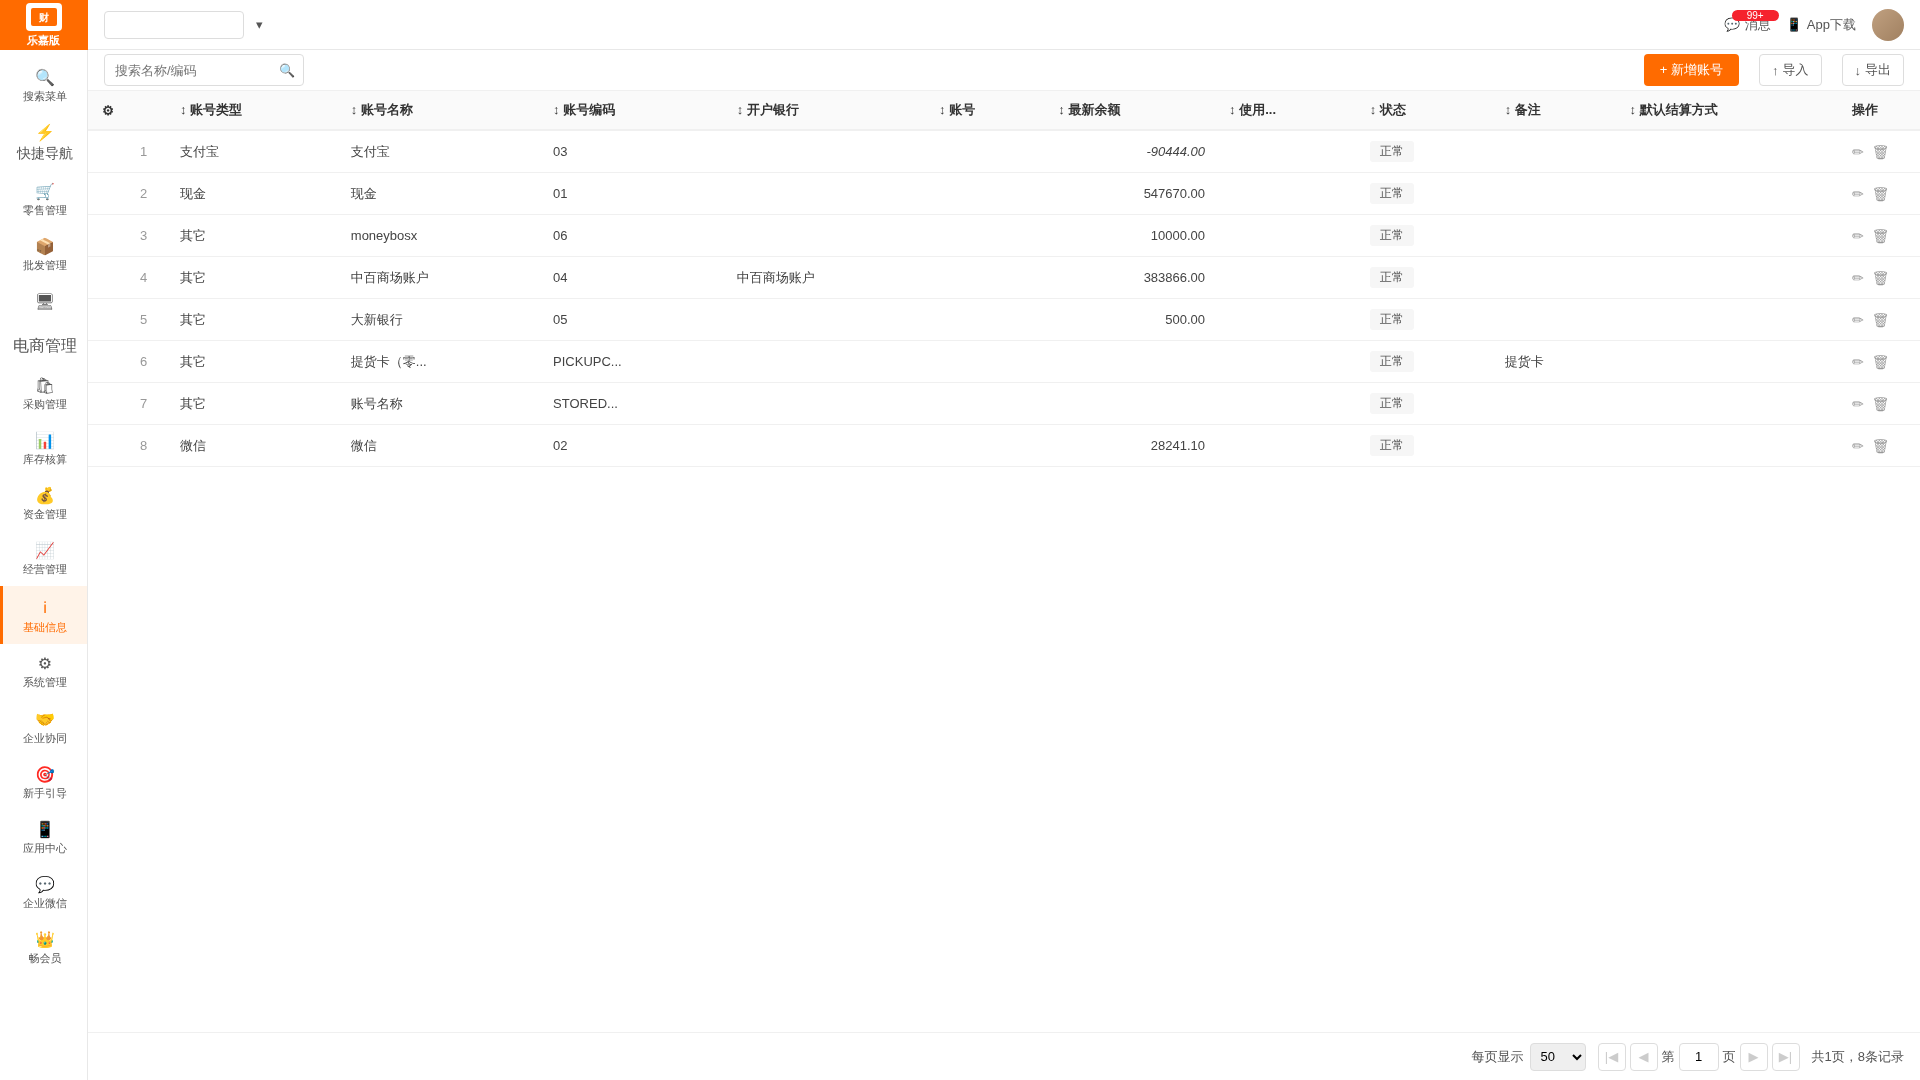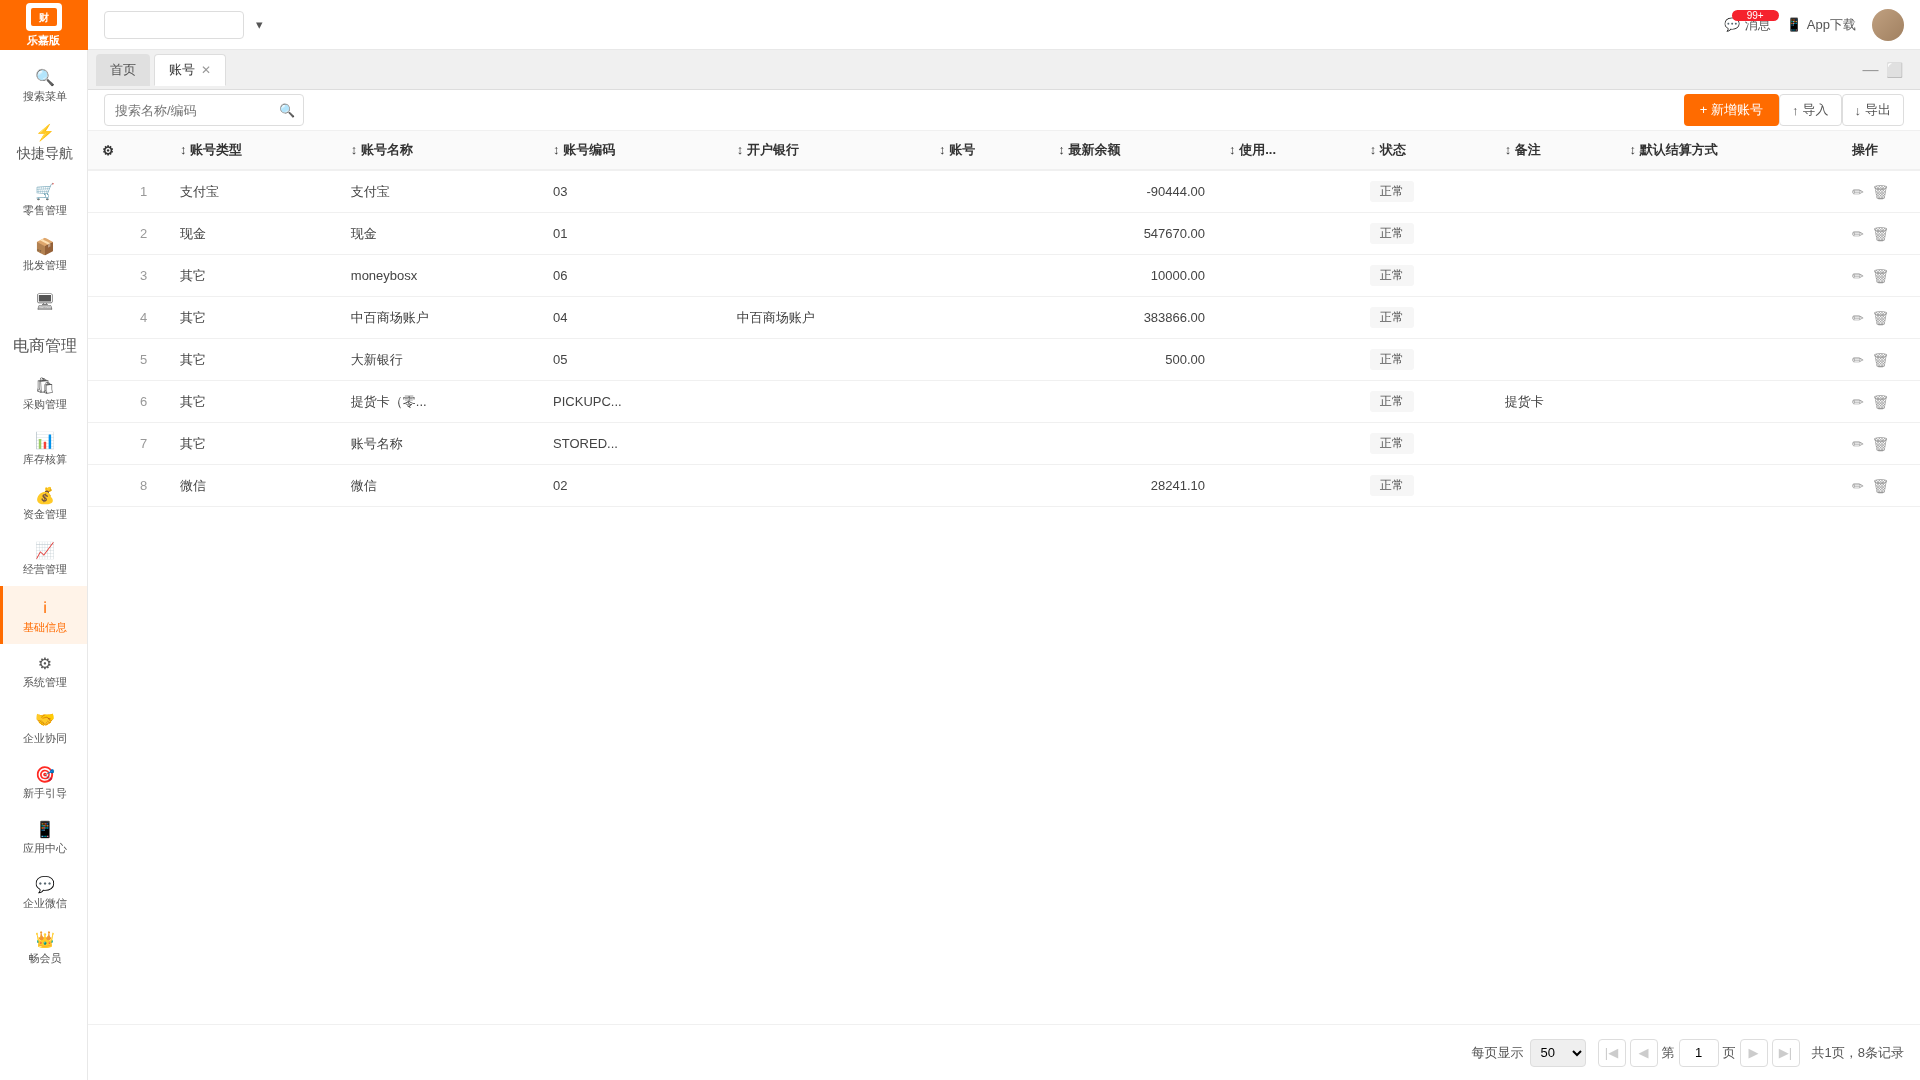--- a/index.html
+++ b/index.html
@@ -210,21 +210,21 @@
       position: absolute;
       right: 8px;
       top: 50%;
       transform: translateY(-50%);
       cursor: pointer;
       color: #999;
     }
     .toolbar-right {
       display: flex;
       align-items: flex-start;
-      gap: 0;
+      gap: 20px;
     }
     .btn-primary {
       background: #ff6b00;
       color: #fff;
       border: none;
       border-radius: 4px;
       padding: 0 16px;
       height: 32px;
       cursor: pointer;
       font-size: 13px;
@@ -296,21 +296,21 @@
     }
     .action-icon {
       cursor: pointer;
       color: #999;
       font-size: 14px;
     }
     .gear-col { width: 40px; text-align: center; }
 
     
     .pagination-bar {
-      height: 56px;
+      height: 48px;
       display: flex;
       align-items: center;
       justify-content: flex-end;
       padding: 0 16px;
       border-top: 1px solid #f0f0f0;
       gap: 12px;
       background: #fff;
       flex-shrink: 0;
     }
     .per-page {
@@ -457,33 +457,20 @@
       <div class="header-btn">
         <span>📱</span>
         <span>App下载</span>
       </div>
       <div class="avatar">
         <div style="width:100%;height:100%;background:linear-gradient(135deg,#c0a080,#a08060);"></div>
       </div>
     </div>
   </div>
 
-  <div class="tab-bar">
-    <div class="tab-item">
-      <span>首页</span>
-    </div>
-    <div class="tab-item active">
-      <span>账号</span>
-      <span class="tab-close">✕</span>
-    </div>
-    <div style="flex:1; display:flex; justify-content:flex-end; align-items:center; gap:8px; padding-right:8px;">
-      <span style="cursor:pointer;color:#999;font-size:16px;">—</span>
-      <span style="cursor:pointer;color:#999;font-size:14px;">⬜</span>
-    </div>
-  </div>
 
   <div class="page-content">
 
     <div class="page-toolbar">
       <div class="search-area">
         <div class="search-icon-wrap">
           <input class="search-input" type="text" placeholder="搜索名称/编码" style="">
           <span class="search-icon-btn">🔍</span>
         </div>
       </div>
@@ -523,21 +510,21 @@
         </thead>
         <tbody id="table-body">
         <tr>
     <td></td>
     <td style="color:#999;">1</td>
     <td>支付宝</td>
     <td>支付宝</td>
     <td>03</td>
     <td></td>
     <td></td>
-    <td style="text-align:right;">-90444.00</td>
+    <td style="text-align:right;font-style:italic;">-90444.00</td>
     <td></td>
     <td><span class="status-badge status-normal">正常</span></td>
     <td></td>
     <td></td>
     <td>
       <div class="action-icons">
         <span class="action-icon" title="编辑">✏</span>
         <span class="action-icon" title="删除">🗑</span>
       </div>
     </td>

